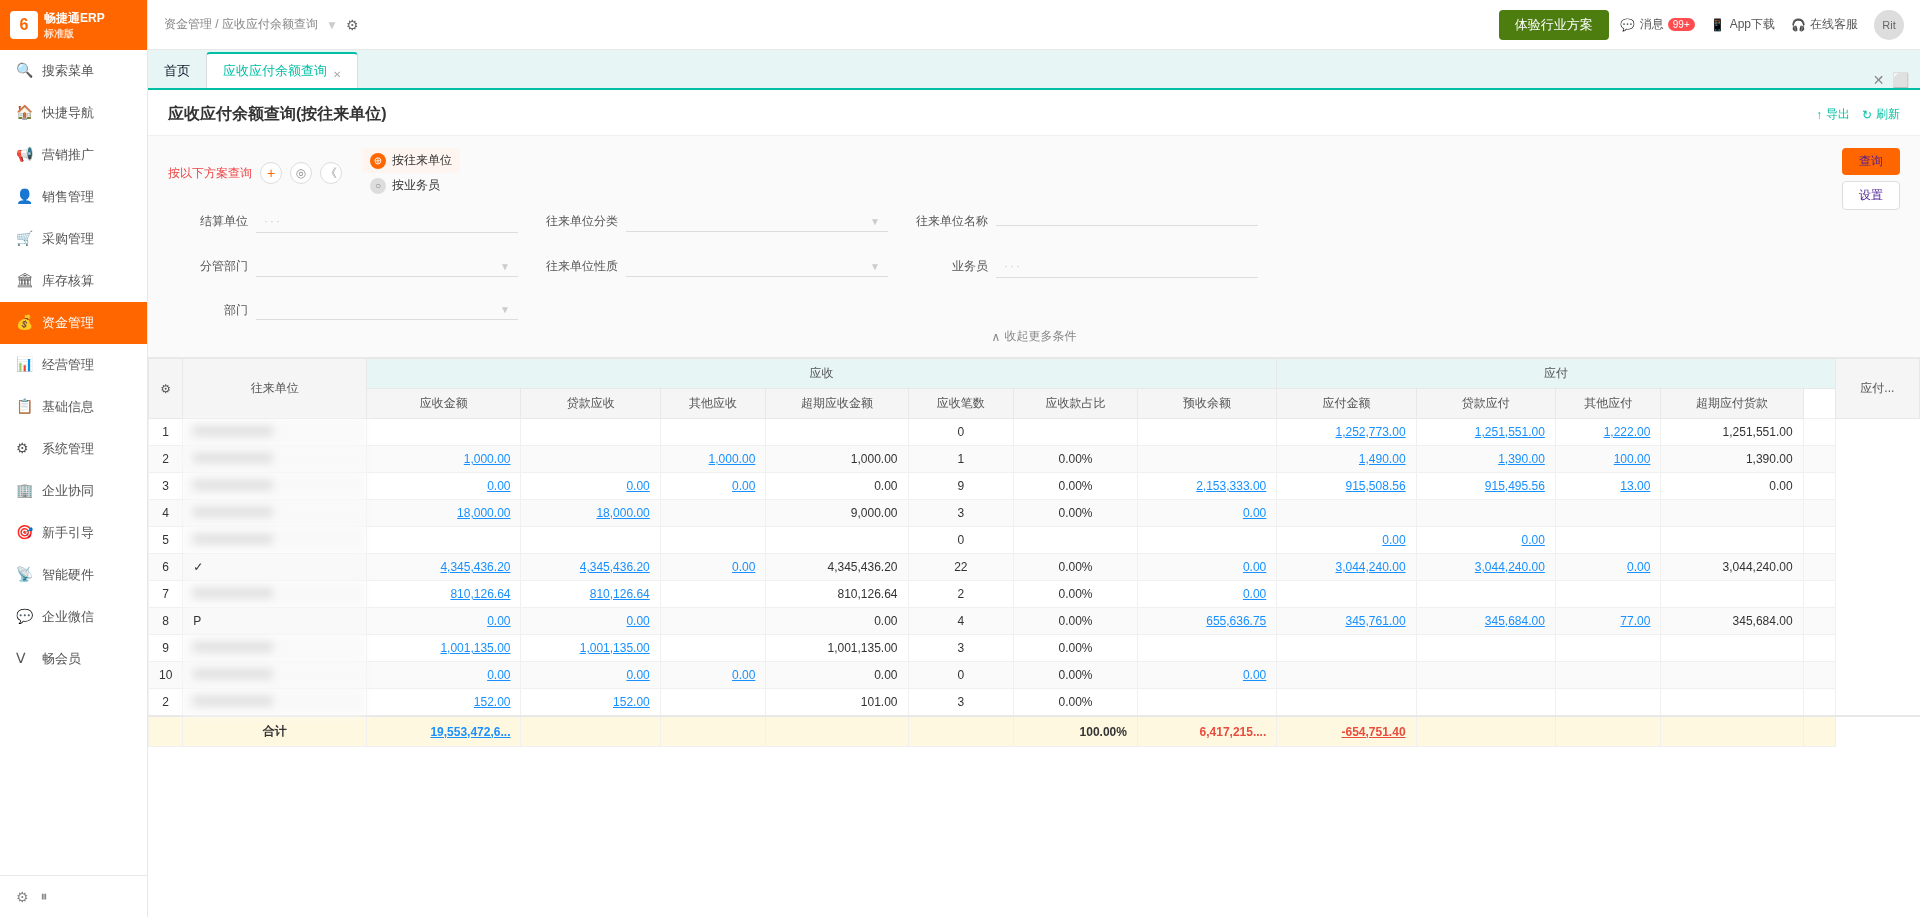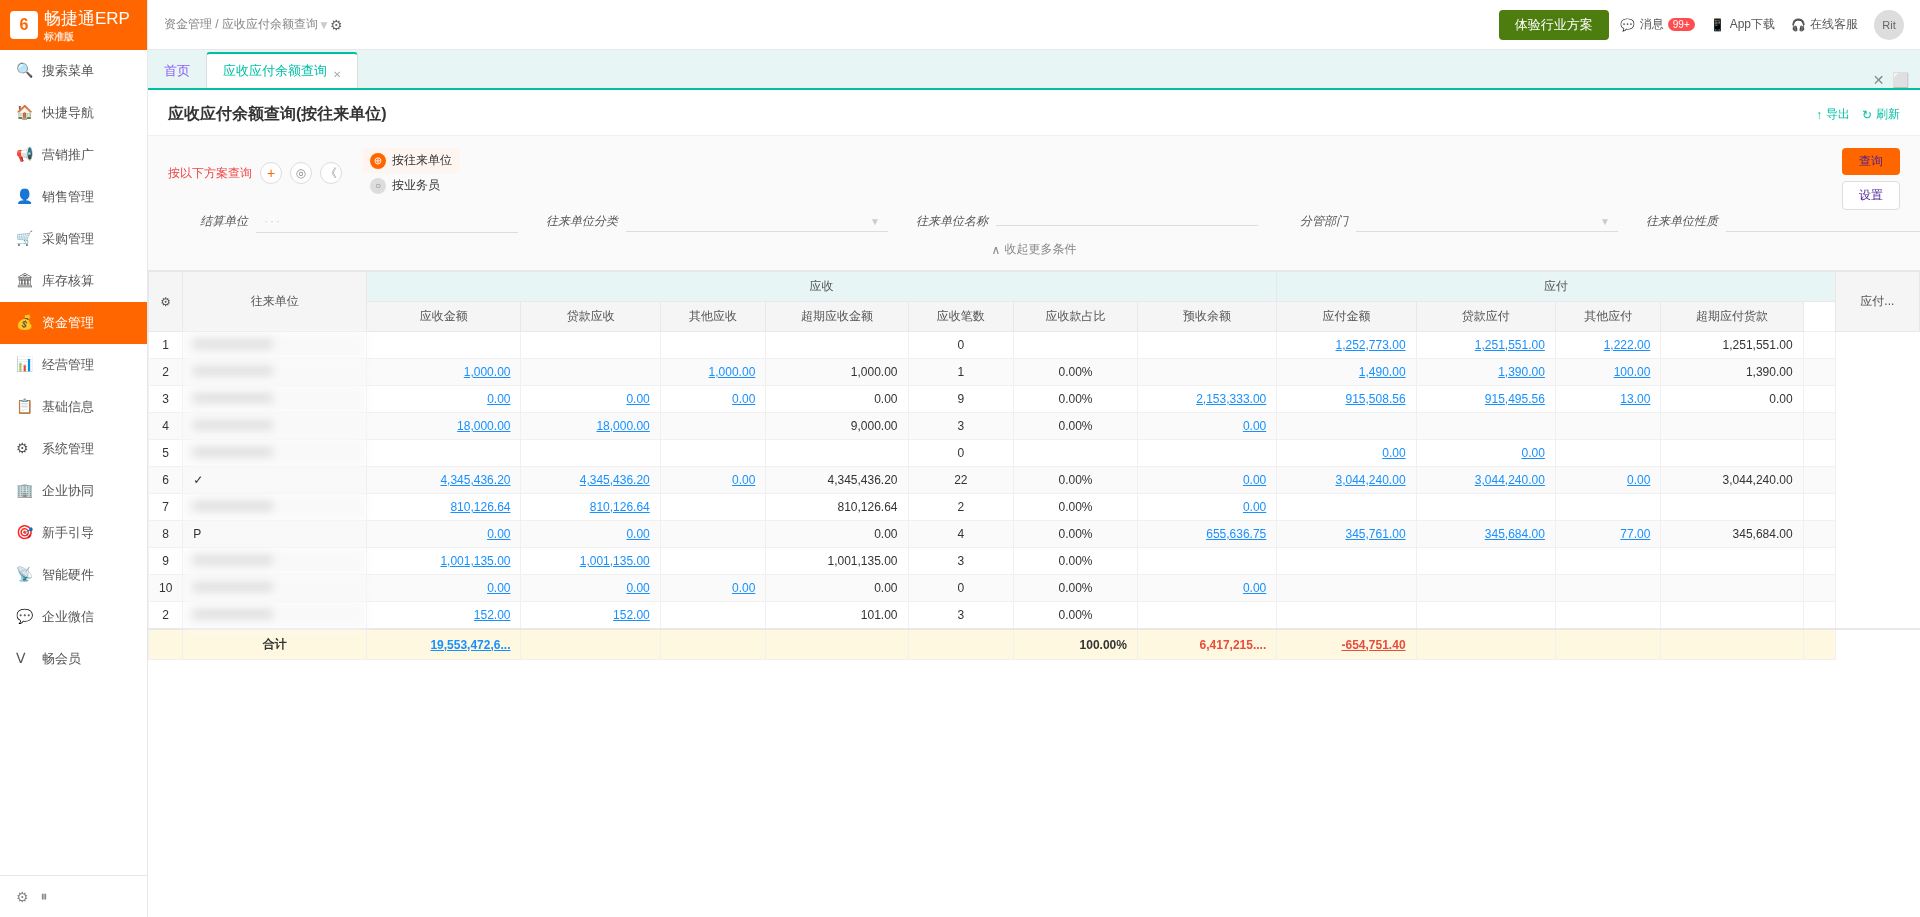--- a/index.html
+++ b/index.html
@@ -38,21 +38,21 @@
       margin-left: 148px; display: flex; flex-direction: column; height: 917px;
     }
 
     
     .top-header {
       height: 50px; background: #fff; border-bottom: 1px solid #e8e8e8;
       display: flex; align-items: center; padding: 0 16px; gap: 12px;
       position: relative;
     }
     .breadcrumb-bar {
-      display: flex; align-items: center; flex: 1;
+      display: flex; align-items: center; gap: 8px; flex: 1;
     }
     .header-actions {
       display: flex; align-items: center; gap: 16px; margin-left: auto;
     }
     .header-btn {
       background: #4d7c0f; color: #fff; border: none; border-radius: 4px;
       padding: 6px 16px; cursor: pointer; font-size: 13px;
     }
     .msg-btn { display: flex; align-items: center; gap: 4px; cursor: pointer; color: #555; font-size: 12px; position: relative; }
     .badge { background: #ff4d4f; color: #fff; border-radius: 10px; padding: 1px 5px; font-size: 10px; }
@@ -63,21 +63,21 @@
       height: 40px; background: #e8f5f5; display: flex; align-items: flex-end; padding: 0 0 0 0;
       border-bottom: 2px solid #00bfa5;
     }
     .tab-item {
       padding: 8px 16px; cursor: pointer; font-size: 13px; color: #555;
       border-top-left-radius: 4px; border-top-right-radius: 4px;
       display: flex; align-items: center; gap: 6px;
     }
     .tab-item.active { background: #fff; color: #00bfa5; border-top: 2px solid #00bfa5; border-left: 1px solid #ddd; border-right: 1px solid #ddd; align-items: flex-end; }
     .tab-item .close-tab { color: #aaa; font-size: 10px; cursor: pointer; }
-    .tab-home { padding: 8px 16px; cursor: pointer; font-size: 13px; color: #8b5cf6; }
+    .tab-home { padding: 8px 16px; cursor: pointer; font-size: 13px; color: #0f172a; }
 
     
     .page-content {
       flex: 1; background: #fff; overflow: auto; padding: 0;
     }
 
     
     .page-title-bar {
       display: flex; align-items: center; justify-content: space-between;
       padding: 14px 20px 10px 20px; border-bottom: 1px solid #f0f0f0;
@@ -92,21 +92,21 @@
     
     .filter-area {
       padding: 12px 20px; background: #fafafa; border-bottom: 1px solid #e8e8e8;
     }
     .filter-top {
       display: flex; align-items: center; gap: 8px; margin-bottom: 12px;
     }
     .filter-label { font-size: 12px; color: #ef4444; }
     .filter-add-btn { width: 22px; height: 22px; border-radius: 50%; background: #fff; border: 1px solid #ddd; cursor: pointer; display: flex; align-items: center; justify-content: center; color: #ff6600; font-size: 14px; }
     .filter-scheme-btn { width: 22px; height: 22px; border-radius: 50%; background: #fff; border: 1px solid #ddd; cursor: pointer; display: flex; align-items: center; justify-content: center; color: #888; font-size: 12px; }
-    .filter-rows { display: flex; flex-direction: row; gap: 10px; font-style: italic; }
+    .filter-rows { display: flex; flex-direction: column; gap: 22px; }
     .filter-row { display: flex; align-items: center; gap: 20px; }
     .filter-field {
       display: flex; align-items: center; gap: 8px; min-width: 350px;
     }
     .field-label { color: #555; font-size: 12px; white-space: nowrap; min-width: 80px; text-align: right; }
     .field-input {
       flex: 1; border-bottom: 1px solid #ddd; padding: 4px 8px;
       background: transparent; border-top: none; border-left: none; border-right: none;
       font-size: 12px; color: #333; outline: none;
       display: flex; align-items: center; justify-content: space-between;
@@ -169,21 +169,21 @@
   </style>
 </head>
 <body>
 
 <div class="sidebar">
   <div class="sidebar-logo">
     <div class="logo-icon">
       <span>6</span>
     </div>
     <div>
-      <div style="font-size:17px;font-weight:normal;">畅捷通ERP</div>
+      <div style="font-size:12px;font-weight:bold;">畅捷通ERP</div>
       <div style="font-size:10px;opacity:0.8;">标准版</div>
     </div>
   </div>
 
   <div id="sidebar-items-container">
       <div class="sidebar-item">
     <span class="s-icon">🔍</span>
     <span class="s-label">搜索菜单</span>
   </div>
       <div class="sidebar-item">

